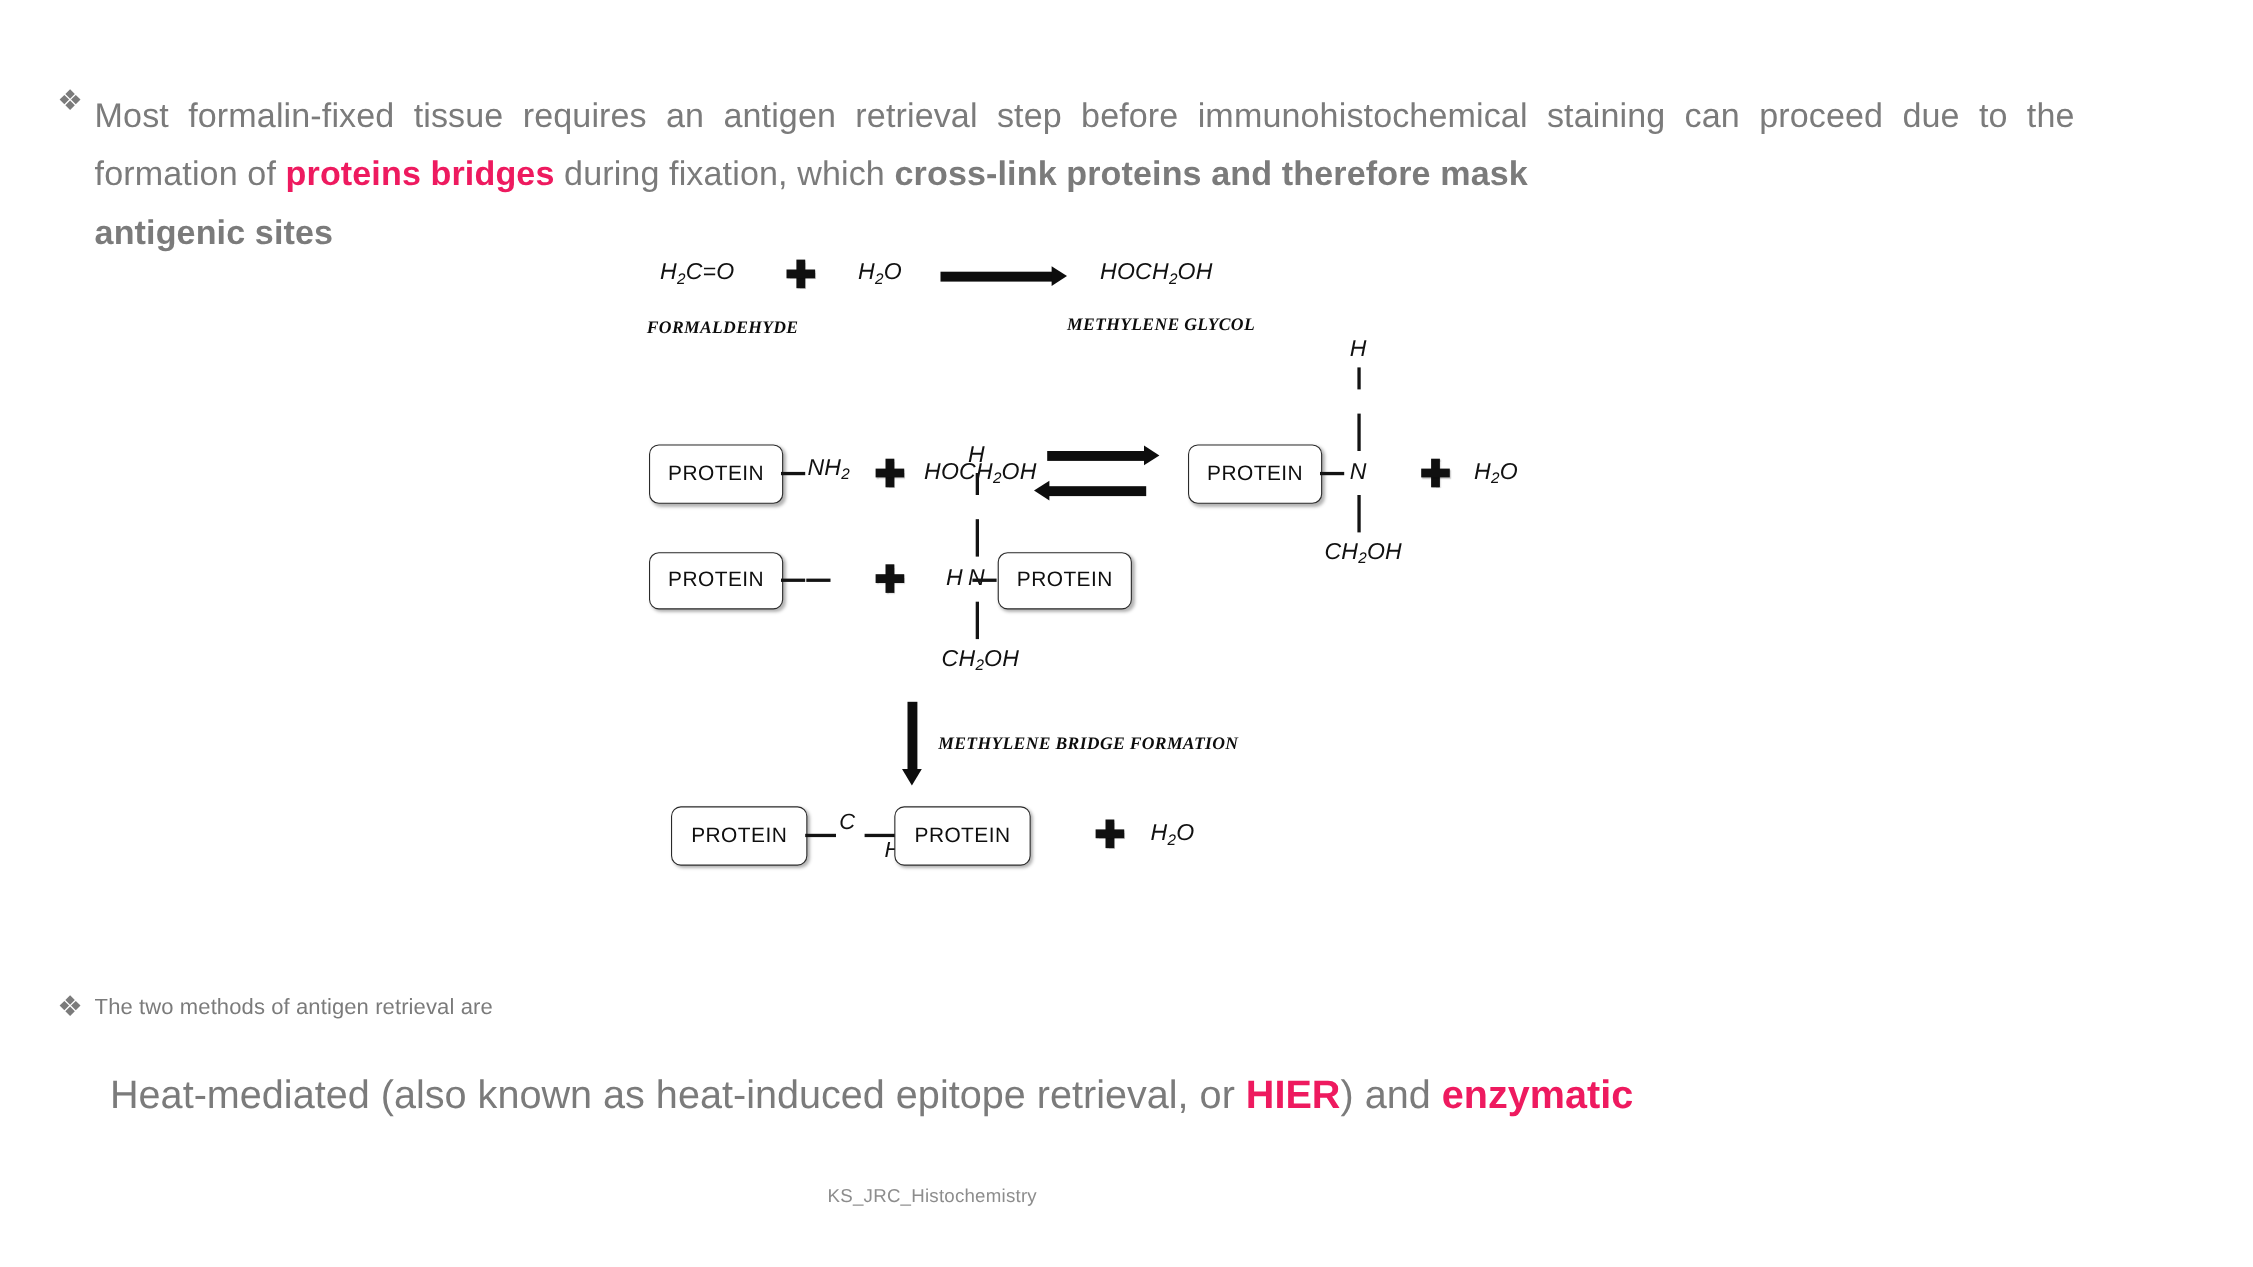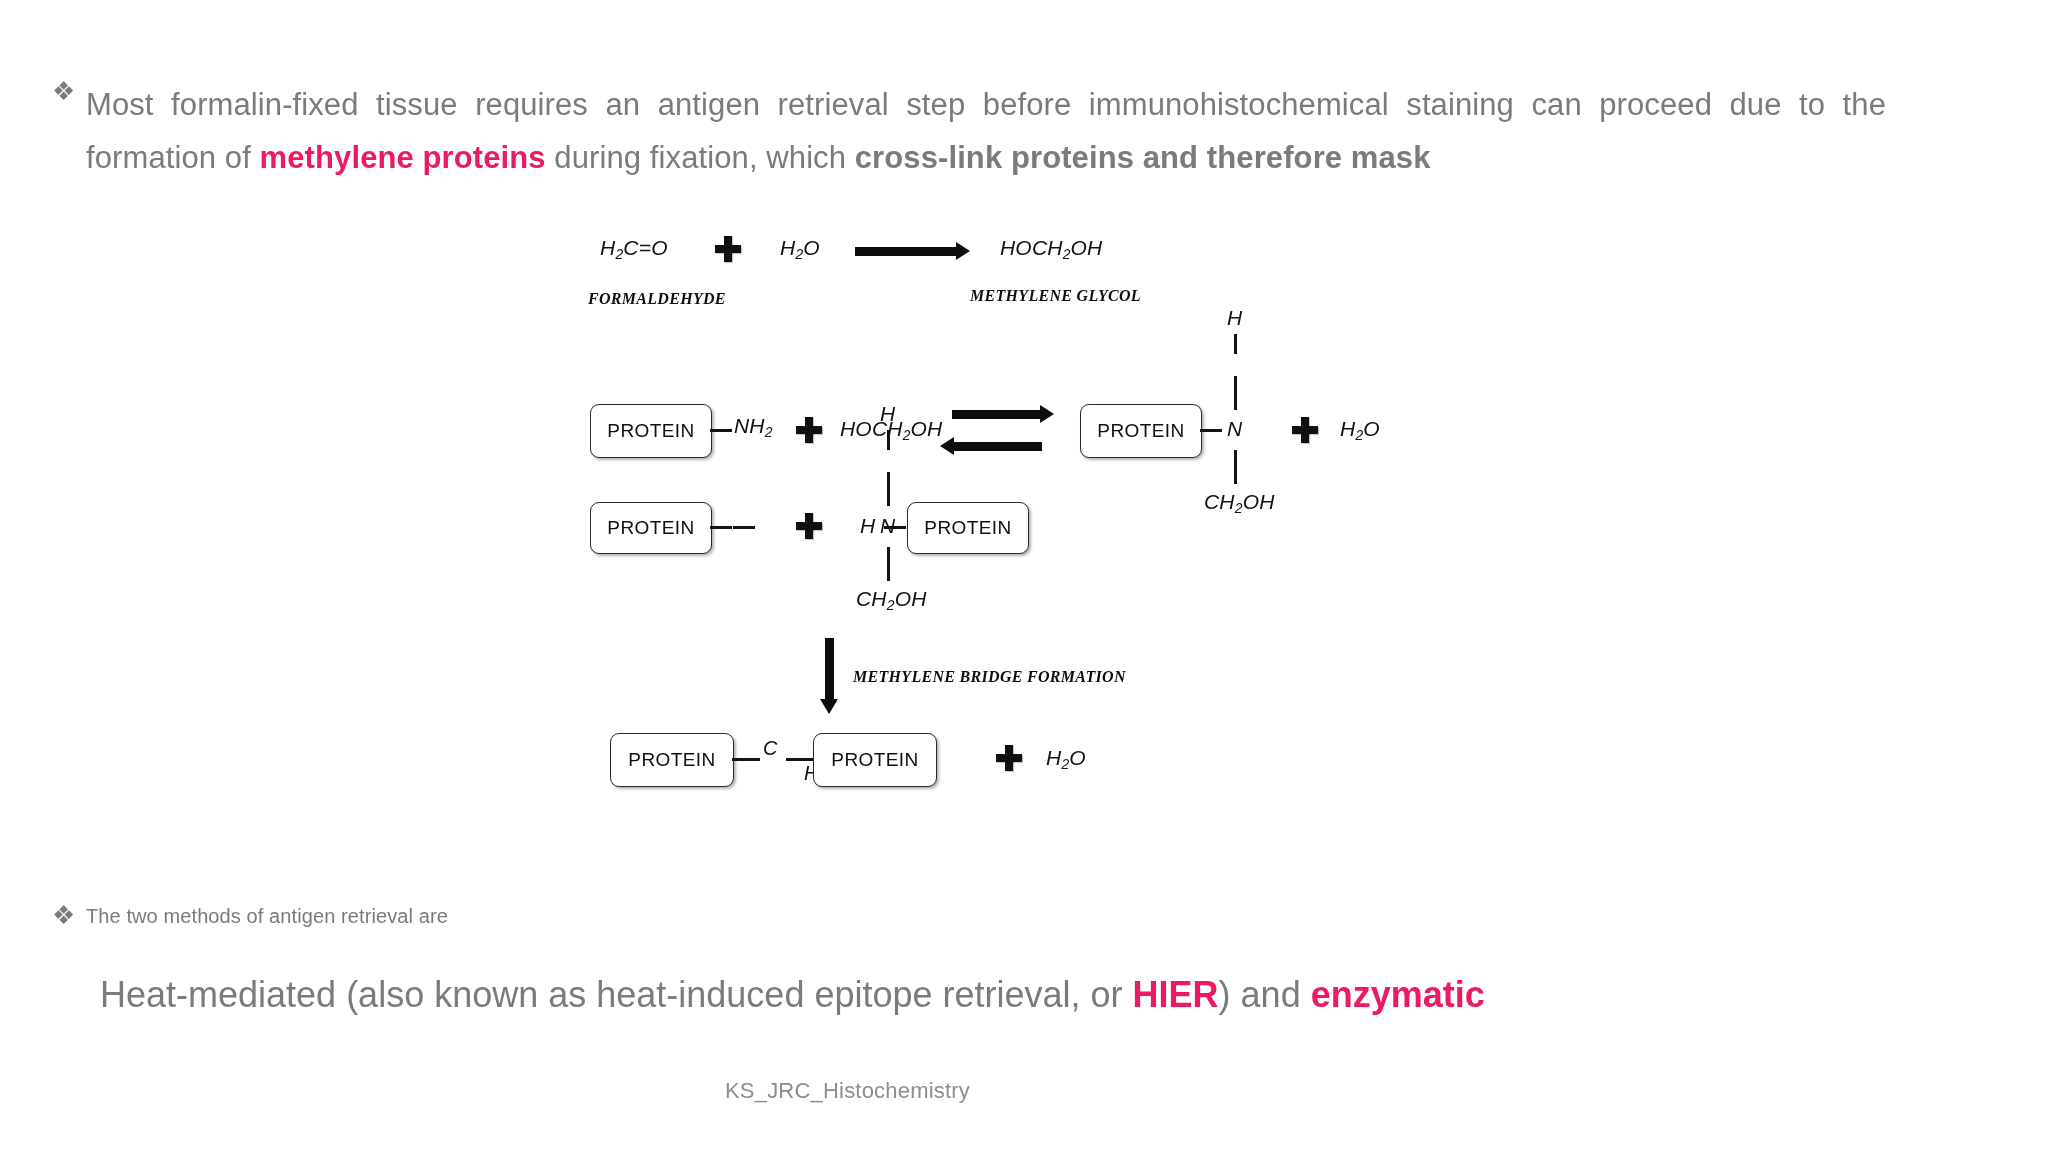--- a/index.html
+++ b/index.html
@@ -83,21 +83,21 @@
     line-height: 1.4;
   }
 
   #footer {
     position: absolute;
     left: 0;
     top: 1078px;
     width: 1695px;
     text-align: center;
     color: #8d8d8d;
-    font-size: 22px;
+    font-size: 17px;
     letter-spacing: 0.2px;
   }
 
   
   #diagram {
     position: absolute;
     left: 600px;
     top: 250px;
     width: 820px;
     height: 600px;
@@ -228,21 +228,22 @@
   }
 </style>
 </head>
 <body>
 
 <div class="slide">
 
   <div class="bullet-row" id="top-block">
     <span class="bullet-glyph">❖</span>
     <div class="para">
-      <span>Most formalin-fixed tissue requires an antigen retrieval step before immunohistochemical staining can proceed due to the formation of </span><span class="pink">methylene proteins</span><span> during fixation, which </span><span class="boldgray">cross-link proteins and therefore mask</span>
+      <span>Most formalin-fixed tissue requires an antigen retrieval step before immunohistochemical staining can proceed due to the formation of </span><span class="pink">proteins bridges</span><span> during fixation, which </span><span class="boldgray">cross-link proteins and therefore mask</span>
+      <span class="lastline boldgray">antigenic sites</span>
     </div>
   </div>
 
   <div id="diagram">
 
     <div class="abs formula" style="left:0px; top:-14px;">H<sub>2</sub>C=O</div>
 
     <div class="plus" style="left:115px; top:-14px;"></div>
 
     <div class="abs formula" style="left:180px; top:-14px;">H<sub>2</sub>O</div>

